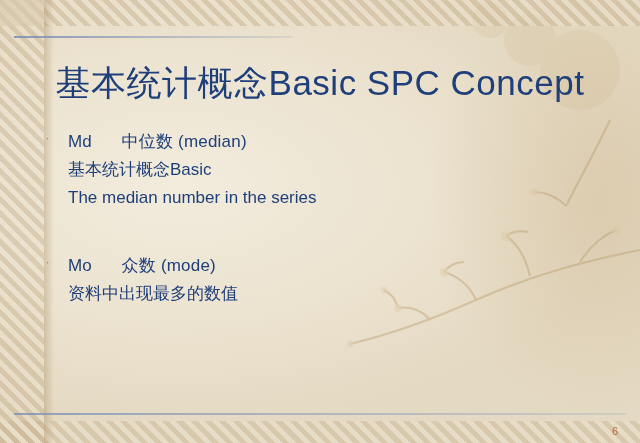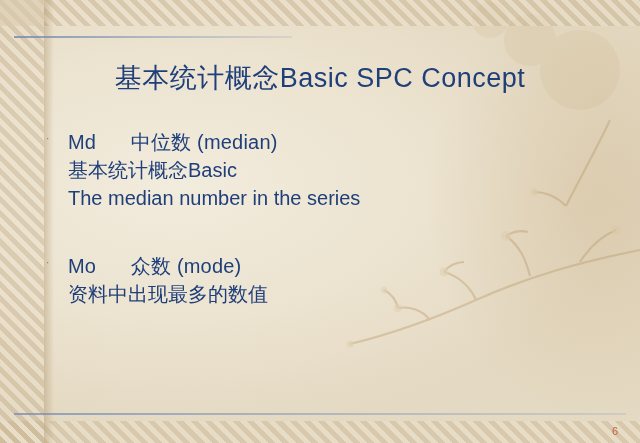--- a/index.html
+++ b/index.html
@@ -80,21 +80,21 @@
     width: 612px;
     height: 2px;
     background: linear-gradient(to right, rgba(120,140,180,.75), rgba(120,140,180,.18));
   }
   
   .title {
     position: absolute;
     left: 0; right: 0;
     top: 64px;
     text-align: center;
-    font-size: 27px;
+    font-size: 35px;
     line-height: 1.1;
     color: #1f3f7a;
     letter-spacing: .5px;
     white-space: nowrap;
   }
   .body {
     position: absolute;
     left: 46px;
     top: 128px;
     width: 520px;
@@ -109,21 +109,21 @@
     top: 6px;
     width: 6px;
     height: 6px;
     color: #8a7a5e;
     font-size: 10px;
     line-height: 10px;
   }
   .bullet-line {
     padding-left: 22px;
     color: #1f3f7a;
-    font-size: 20px;
+    font-size: 17px;
     line-height: 28px;
     white-space: pre;
   }
   .bullet-line.first {
     letter-spacing: .2px;
   }
   .page-number {
     position: absolute;
     right: 22px;
     bottom: 6px;

